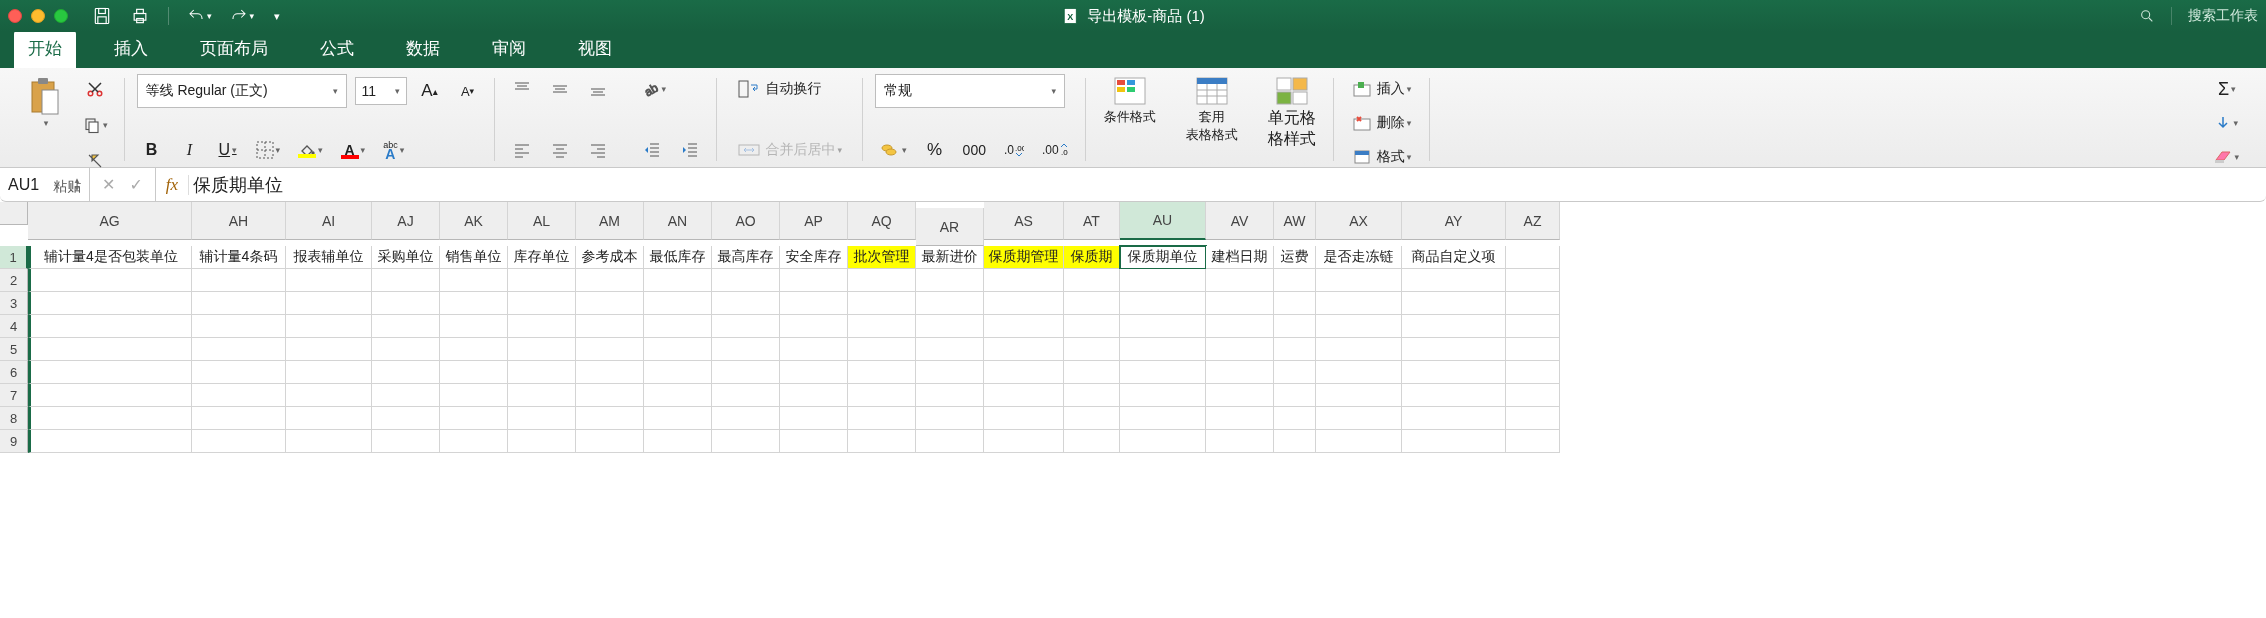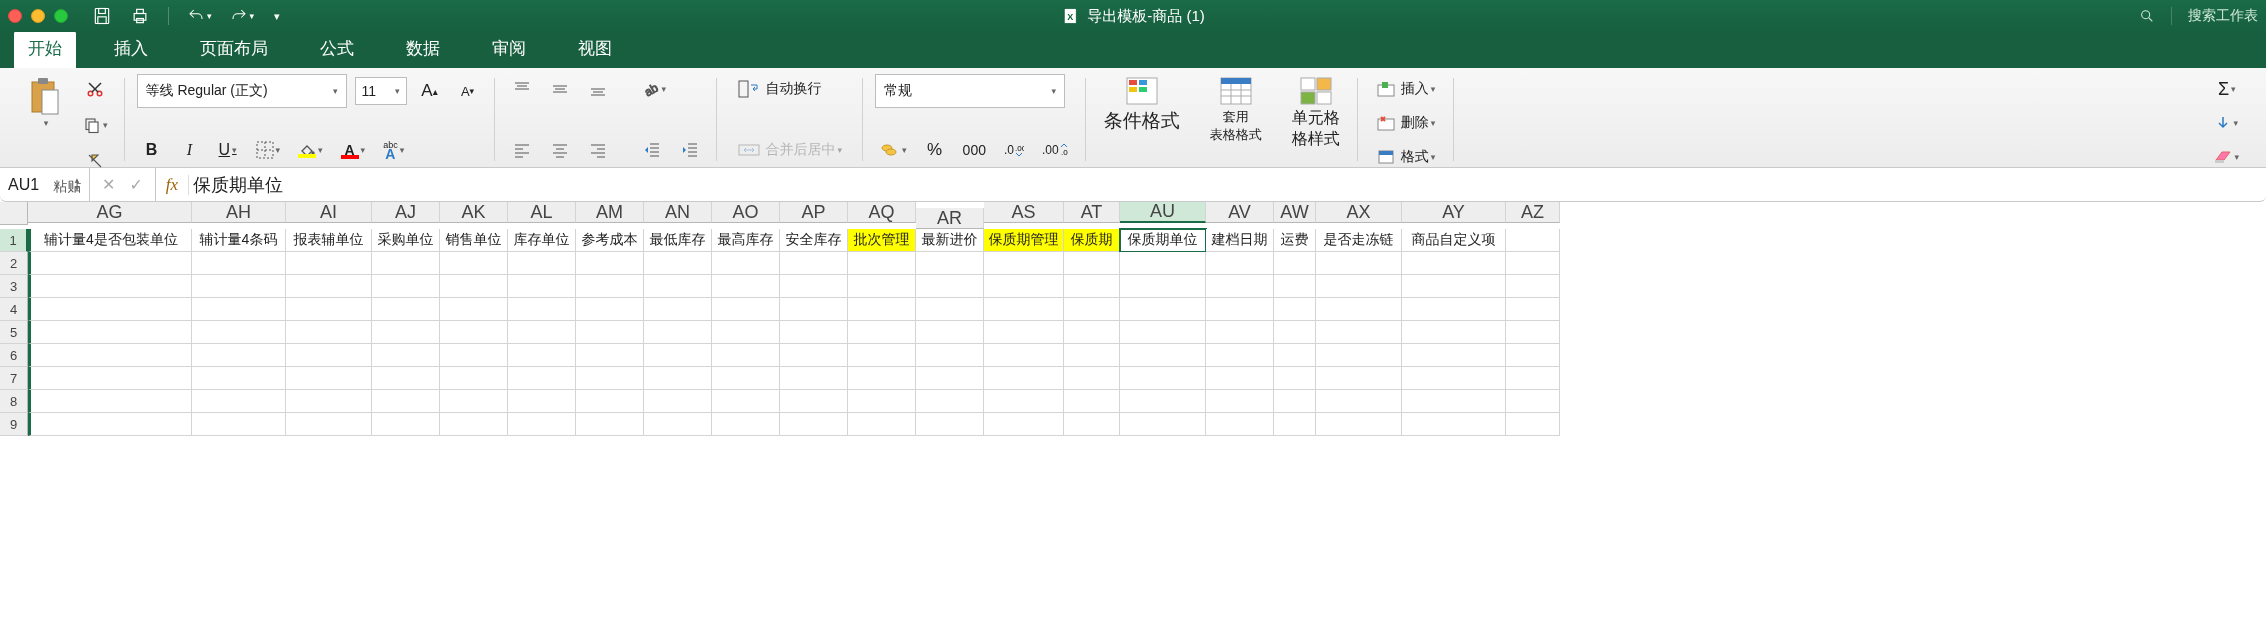--- a/index.html
+++ b/index.html
@@ -47,21 +47,21 @@
   .namebox{width:90px;border-right:1px solid #c9c9c9;height:100%;display:flex;align-items:center;padding:0 8px;font-size:16px;justify-content:space-between;}
   .fbtns{display:flex;align-items:center;gap:14px;padding:0 12px;border-right:1px solid #c9c9c9;height:100%;}
   .fx{font-style:italic;font-family:Georgia,serif;font-size:17px;color:#a16207;padding:0 10px;}
   .fval{font-size:18px;padding-left:4px;}
   .stepper{display:flex;flex-direction:column;font-size:8px;color:#777;line-height:8px;}
   
   
   .sheet{display:flex;}
   .corner{width:28px;height:23px;border-right:1px solid #b7b7b7;border-bottom:1px solid #b7b7b7;background:#eee;}
   .colheads{display:flex;flex:1;}
-  .ch{height:21px;border-right:1px solid #d4d4d4;border-bottom:1px solid #b7b7b7;background:#eee;display:flex;align-items:center;justify-content:center;font-size:18px;color:#444;}
+  .ch{height:38px;border-right:1px solid #d4d4d4;border-bottom:1px solid #b7b7b7;background:#eee;display:flex;align-items:center;justify-content:center;font-size:14px;color:#444;}
   .ch.sel{background:#d0e8d8;border-bottom:2px solid #1a6b47;}
   .row{display:flex;}
   .rh{width:28px;height:23px;border-right:1px solid #b7b7b7;border-bottom:1px solid #d4d4d4;background:#eee;display:flex;align-items:center;justify-content:center;font-size:13px;color:#444;}
   .rh.sel{background:#d0e8d8;border-right:2px solid #1a6b47;}
   .cell{height:23px;border-right:1px solid #d4d4d4;border-bottom:1px solid #d4d4d4;background:#fff;font-size:14px;display:flex;align-items:center;justify-content:center;overflow:hidden;white-space:nowrap;padding: 0 2px;}
   .cell.hl{background:#ffff00;}
   .cell.selcell{outline:2px solid #1a6b47;outline-offset:-1px;}
   .cell.left-edge{border-left:3px solid #1a6b47;}
   
   .ribbon-right{margin-left:auto;display:flex;}
@@ -357,21 +357,21 @@
 
   <div class="group" style="flex-direction:row;gap:18px;align-items:flex-start;">
     <div class="bigbtn">
       <svg width="34" height="30" viewBox="0 0 34 30">
           <rect x="2" y="2" width="30" height="26" fill="#fff" stroke="#aaa"></rect>
           <rect x="4" y="4" width="8" height="5" fill="#e74c3c"></rect>
           <rect x="14" y="4" width="8" height="5" fill="#3498db"></rect>
           <rect x="4" y="11" width="8" height="5" fill="#f1c40f"></rect>
           <rect x="14" y="11" width="8" height="5" fill="#2ecc71"></rect>
         </svg>
-      <span style="font-size:19px;white-space:pre;">条件格式</span>
+      <span style="font-size:13px;white-space:pre;">条件格式</span>
     </div>
     <div class="bigbtn">
       <svg width="34" height="30" viewBox="0 0 34 30">
           <rect x="2" y="2" width="30" height="26" fill="#fff" stroke="#aaa"></rect>
           <rect x="2" y="2" width="30" height="6" fill="#3b7dc4"></rect>
           <line x1="2" y1="14" x2="32" y2="14" stroke="#aaa"></line>
           <line x1="2" y1="20" x2="32" y2="20" stroke="#aaa"></line>
           <line x1="12" y1="8" x2="12" y2="28" stroke="#aaa"></line>
           <line x1="22" y1="8" x2="22" y2="28" stroke="#aaa"></line>
         </svg>

